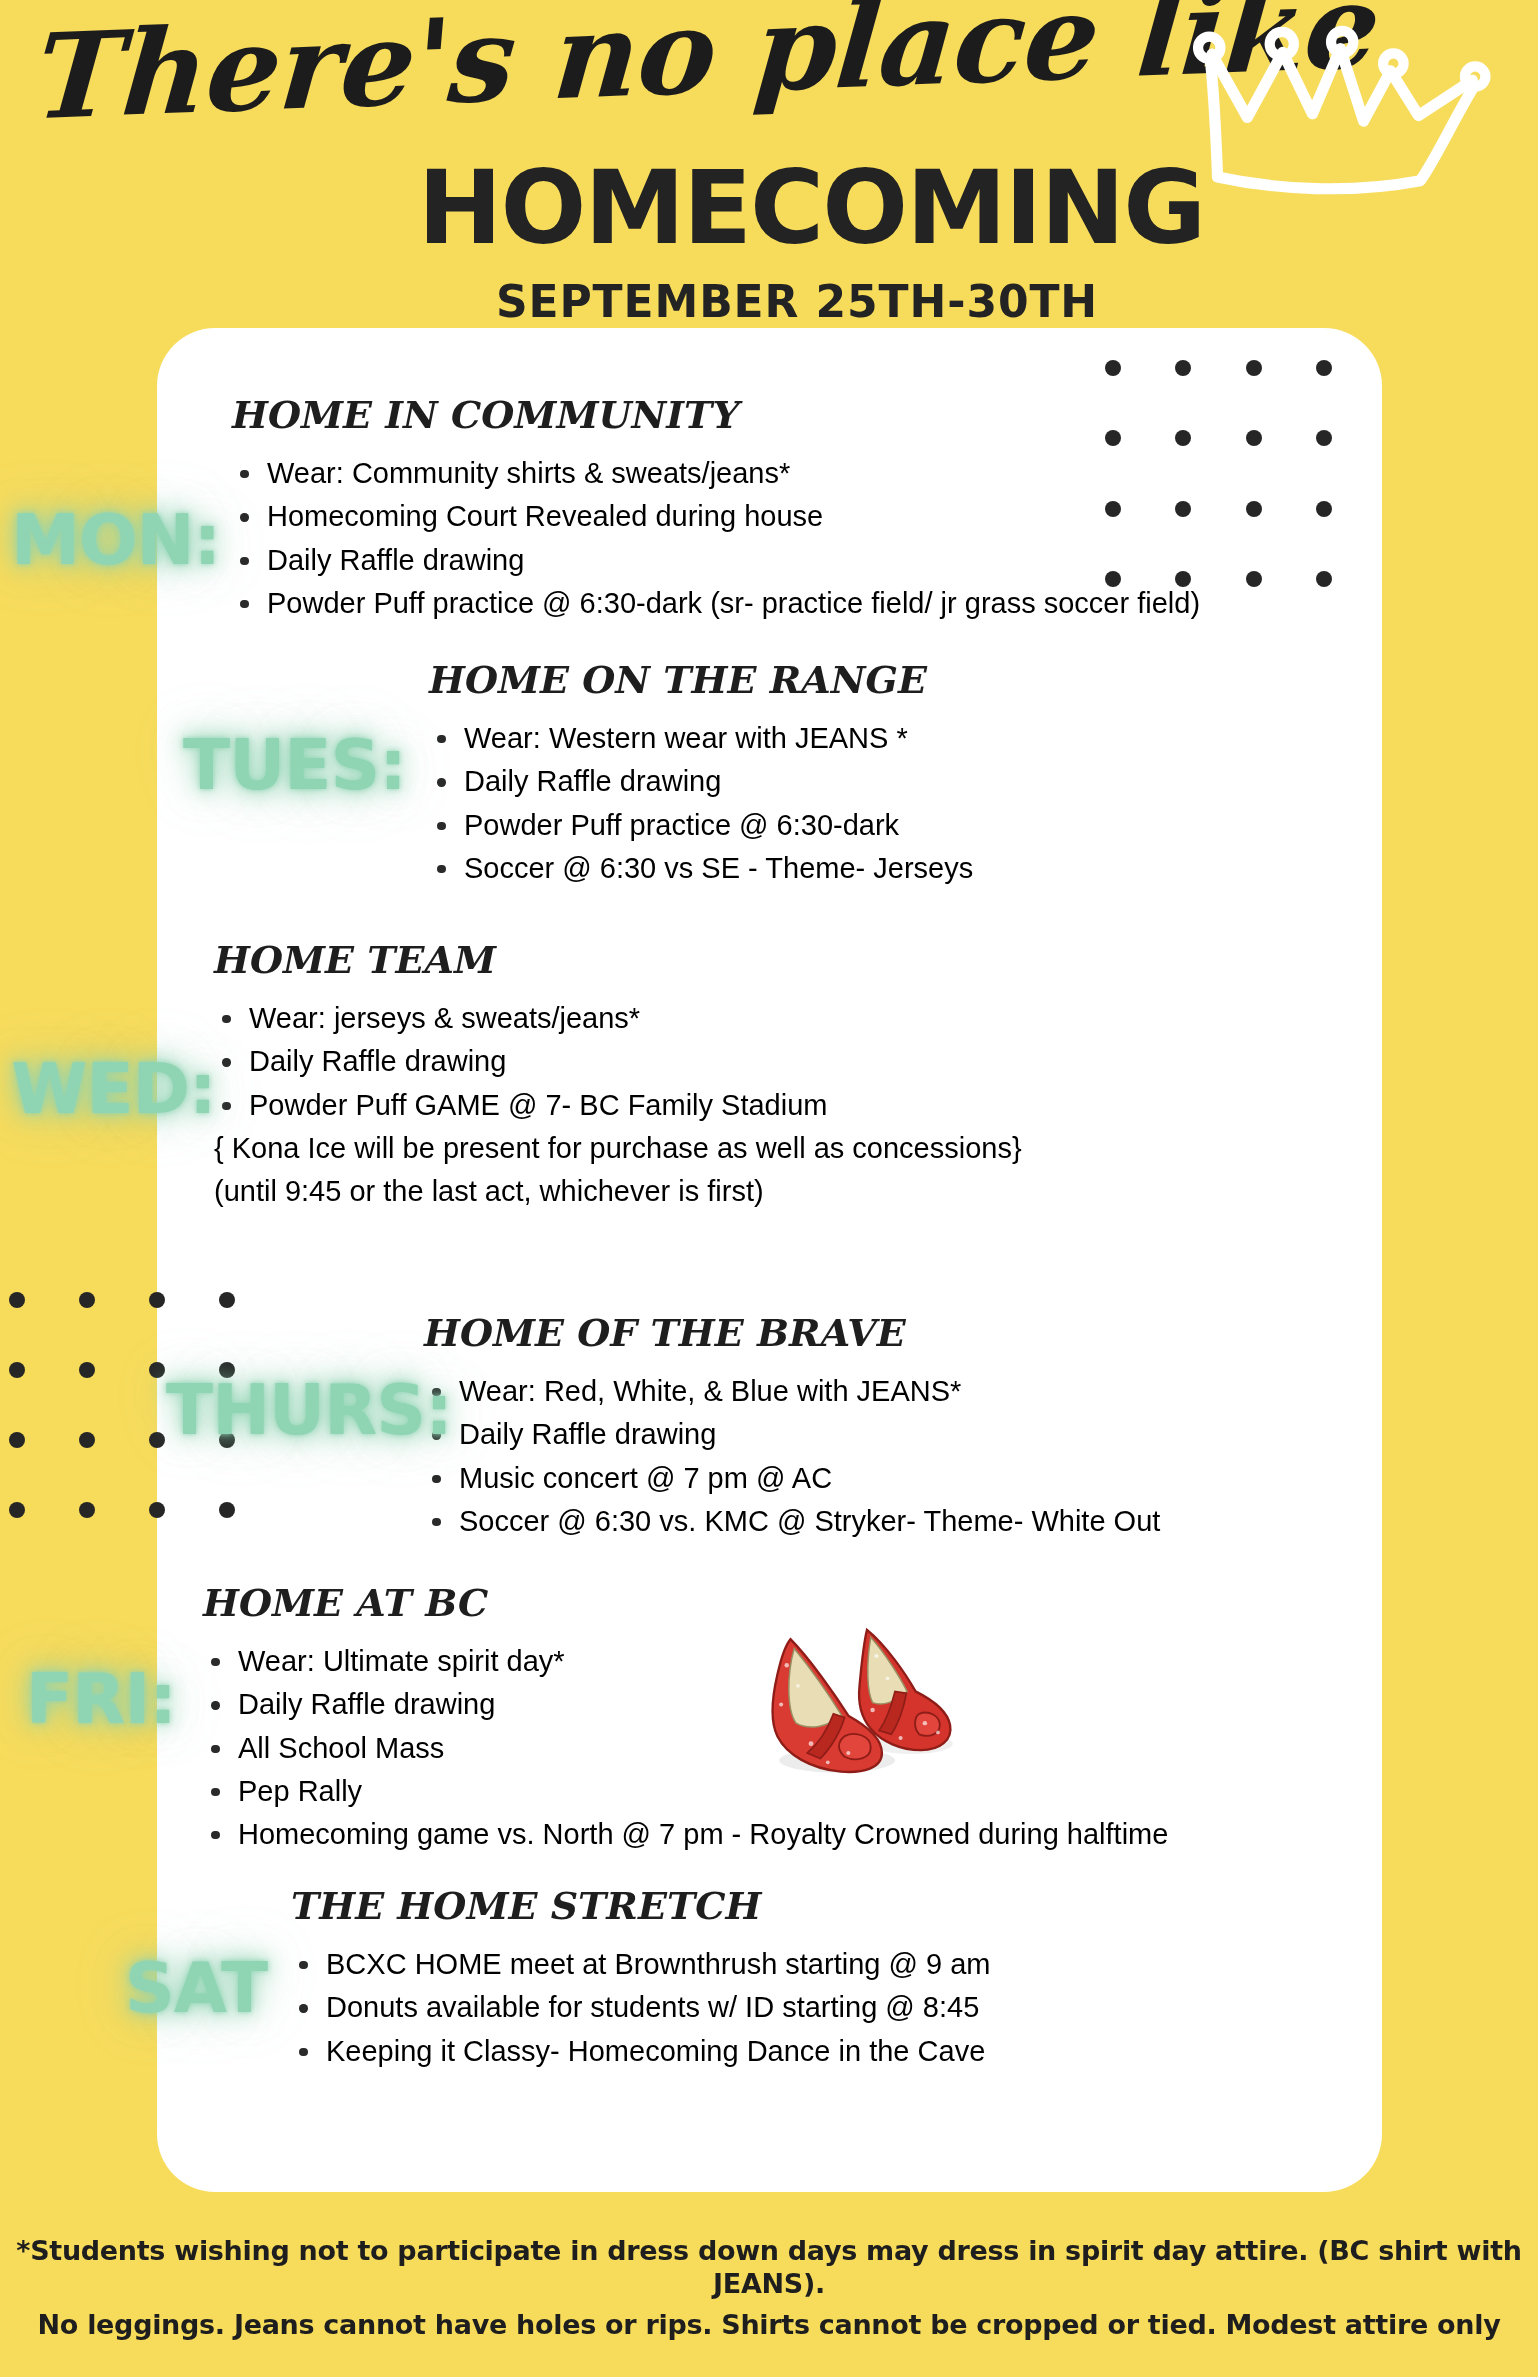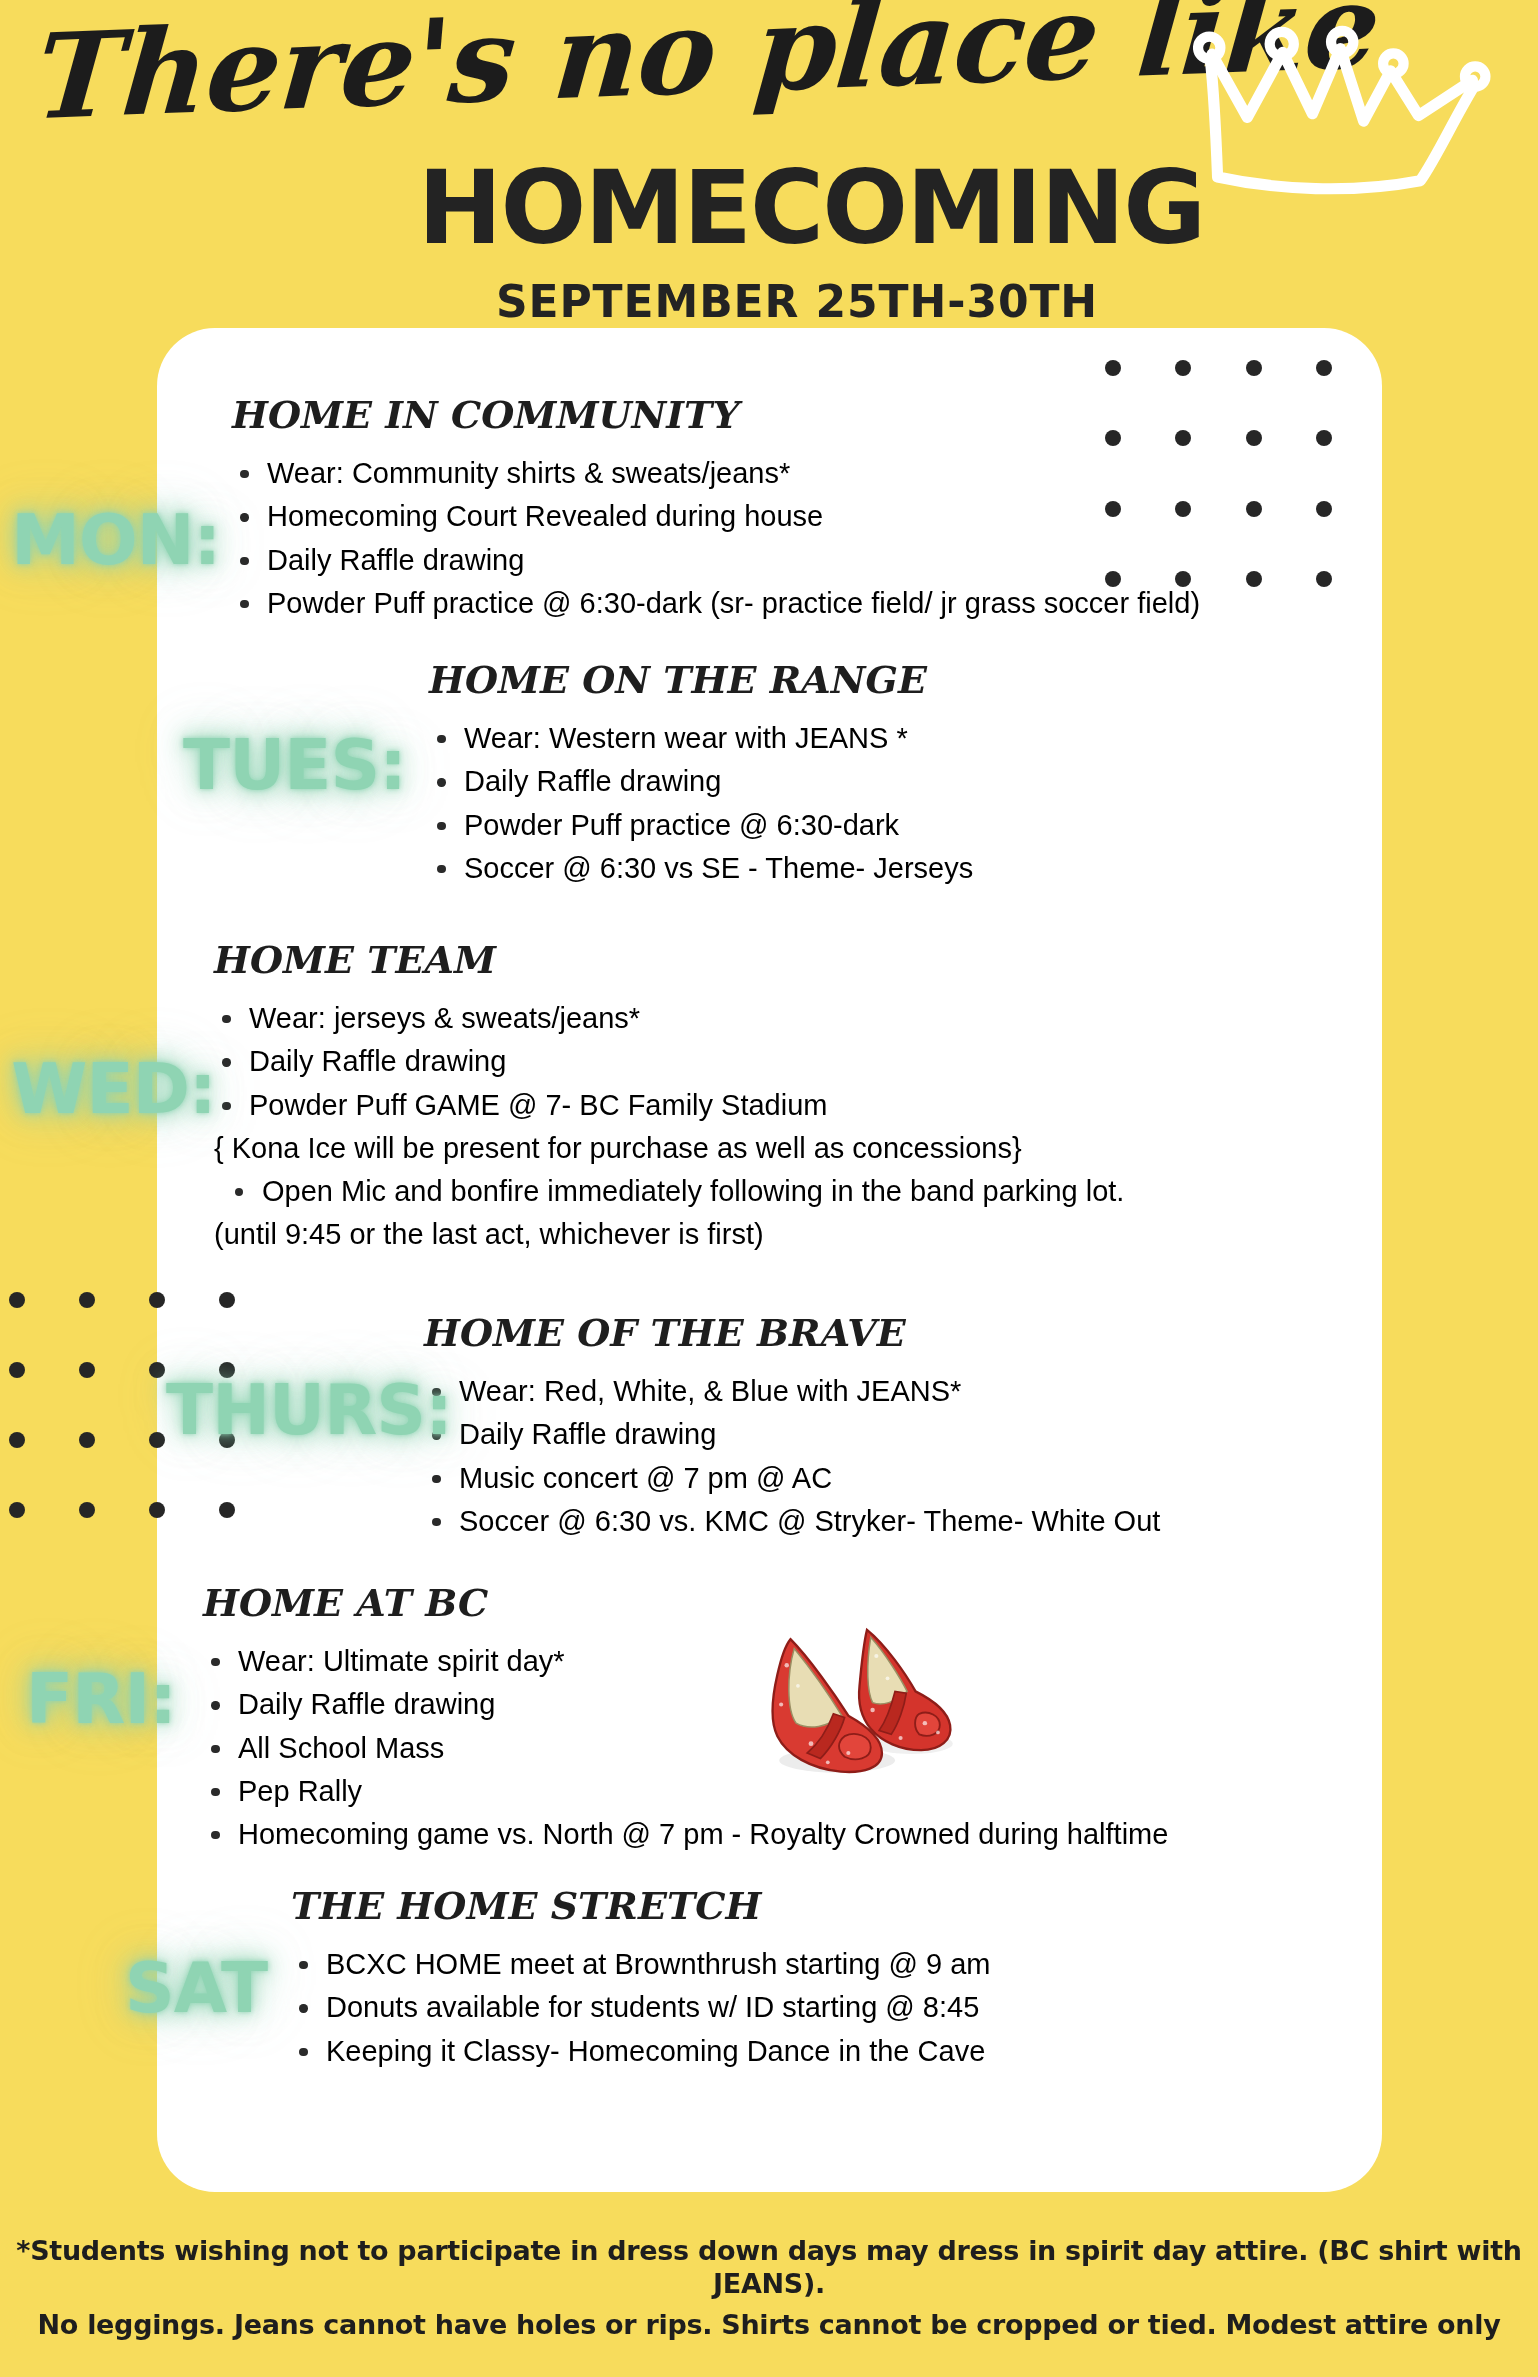--- a/index.html
+++ b/index.html
@@ -315,21 +315,20 @@
   </ul>
 </div>
 
 <div class="block b-wed">
   <div class="block-title">HOME TEAM</div>
   <ul>
     <li>Wear: jerseys &amp; sweats/jeans*</li>
     <li>Daily Raffle drawing</li>
     <li>Powder Puff GAME @ 7- BC Family Stadium</li>
     <li class="nobullet">{ Kona Ice will be present for purchase as well as concessions}</li>
-    <li class="indent-bullet">Open Mic and bonfire immediately following in the band parking lot.</li>
     <li class="nobullet">(until 9:45 or the last act, whichever is first)</li>
   </ul>
 </div>
 
 <div class="block b-thurs">
   <div class="block-title">HOME OF THE BRAVE</div>
   <ul>
     <li>Wear: Red, White, &amp; Blue with JEANS*</li>
     <li>Daily Raffle drawing</li>
     <li>Music concert @ 7 pm @ AC</li>

